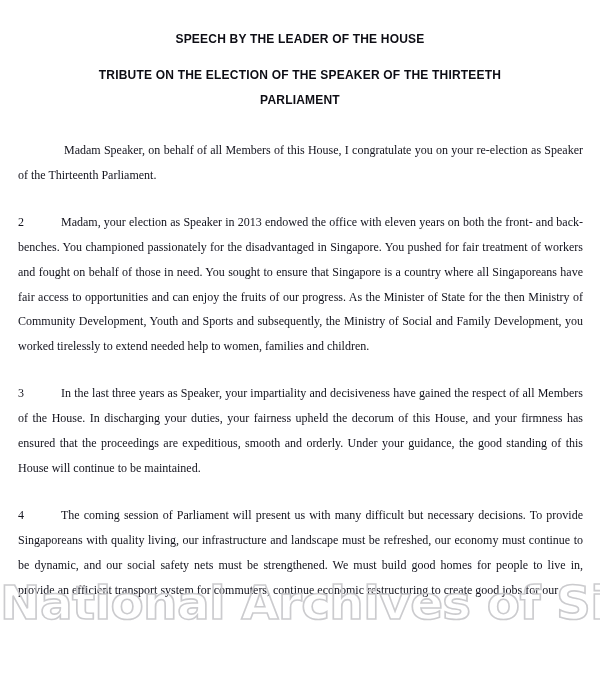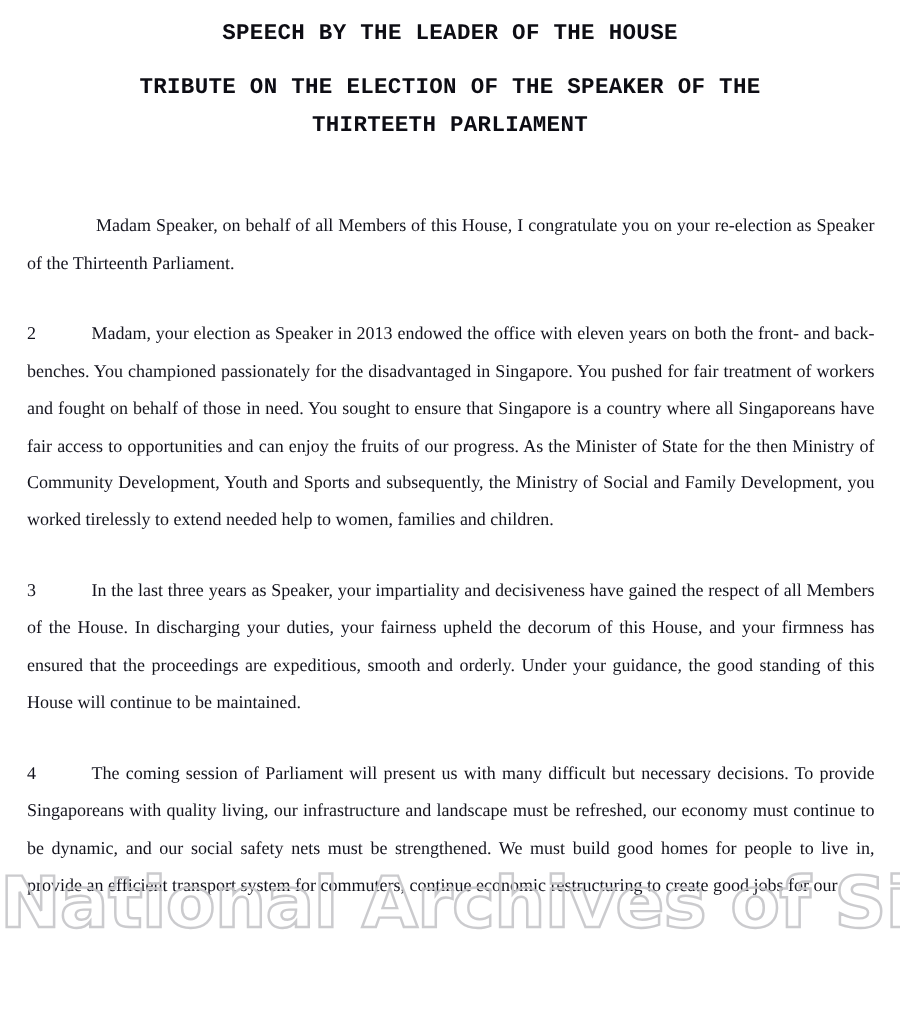--- a/index.html
+++ b/index.html
@@ -25,27 +25,27 @@
   }
 
   
   .heading-block {
     position: absolute;
     left: 0;
     width: 600px;
     text-align: center;
   }
   .doc-heading {
-    font-family: Liberation Mono, monospace;
+    font-family: Liberation Sans, sans-serif;
     font-weight: bold;
-    font-size: 15px;
+    font-size: 12px;
     letter-spacing: 0.2px;
     color: #0d0d14;
     line-height: 24px;
-    margin: 0;
+    margin: 16px;
   }
   #heading-primary-wrap { top: 11px; }
   #heading-secondary-wrap {
     top: 47px;
     padding: 0 58px;
     width: 484px;
   }
   #heading-secondary-wrap .doc-heading {
     line-height: 24.5px;
     text-align: center;

